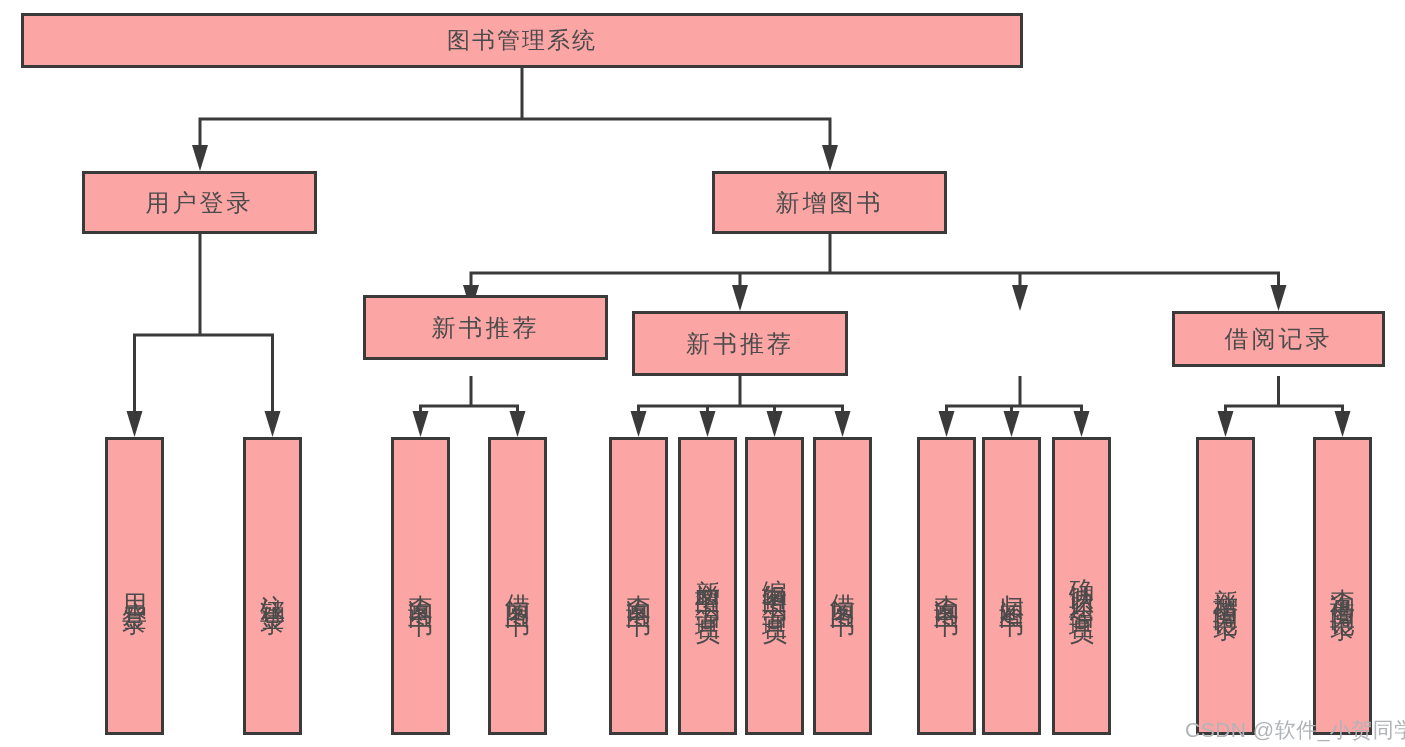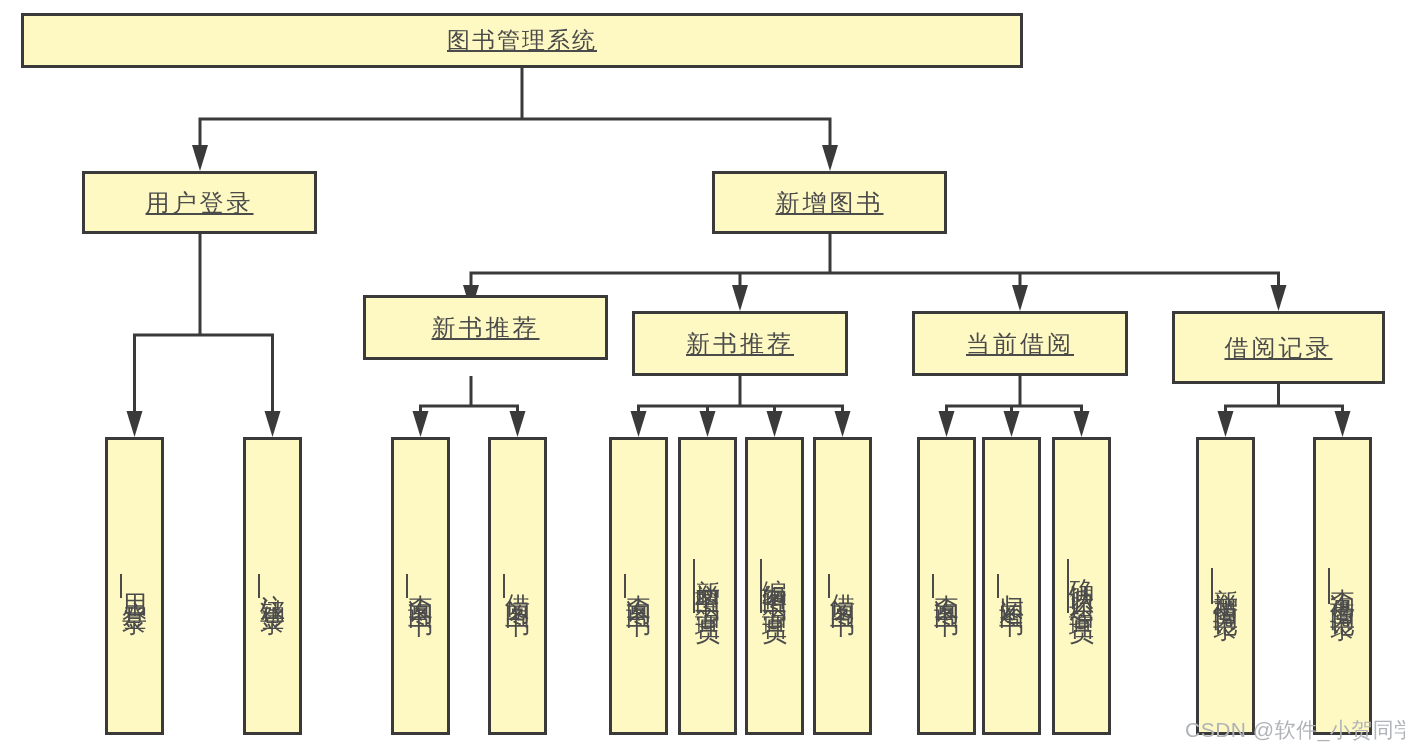--- a/index.html
+++ b/index.html
@@ -13,24 +13,23 @@
     position:relative;width:1405px;height:747px;
     background:var(--background);
     font-family:"Liberation Sans","DejaVu Sans",sans-serif;
     overflow:hidden;
   }
   .stage svg{position:absolute;left:0;top:0;z-index:1;}
   .line{stroke:var(--line);stroke-width:3;fill:none;}
   .arrow{fill:var(--line);stroke:none;}
   .box{
     position:absolute;z-index:2;box-sizing:border-box;
-    border:3px solid var(--line);background:#fef9c3;
+    border:3px solid var(--line);background:#fca5a5;
     display:flex;align-items:center;justify-content:center;
     color:var(--text);
-    text-decoration:underline;
   }
   .root{font-size:23px;letter-spacing:2px;}
   .hbox{font-size:24px;letter-spacing:3px;}
   .vbox{top:437px;width:59px;height:298px;}
   .vbox span{
     writing-mode:vertical-rl;text-orientation:mixed;
     font-size:25px;letter-spacing:6px;line-height:1;
   }
   .watermark{
     position:absolute;left:1185px;top:716px;z-index:5;
@@ -90,24 +89,21 @@
   <div class="box hbox" style="left:712px;top:171px;width:235px;height:63px">
     <span>新增图书</span>
   </div>
 
   <div class="box hbox" style="left:363px;top:295px;width:245px;height:65px">
     <span>新书推荐</span>
   </div>
   <div class="box hbox" style="left:632px;top:311px;width:216px;height:65px">
     <span>新书推荐</span>
   </div>
-  <div class="box hbox" style="left:912px;top:311px;width:216px;height:65px">
-    <span>当前借阅</span>
-  </div>
-  <div class="box hbox" style="left:1172px;top:311px;width:213px;height:73px">
+  <div class="box hbox" style="left:1172px;top:311px;width:213px;height:56px">
     <span>借阅记录</span>
   </div>
 
   <div class="box vbox" style="left:105px">
     <span>用户登录</span>
   </div>
   <div class="box vbox" style="left:243px">
     <span>注销登录</span>
   </div>
 

